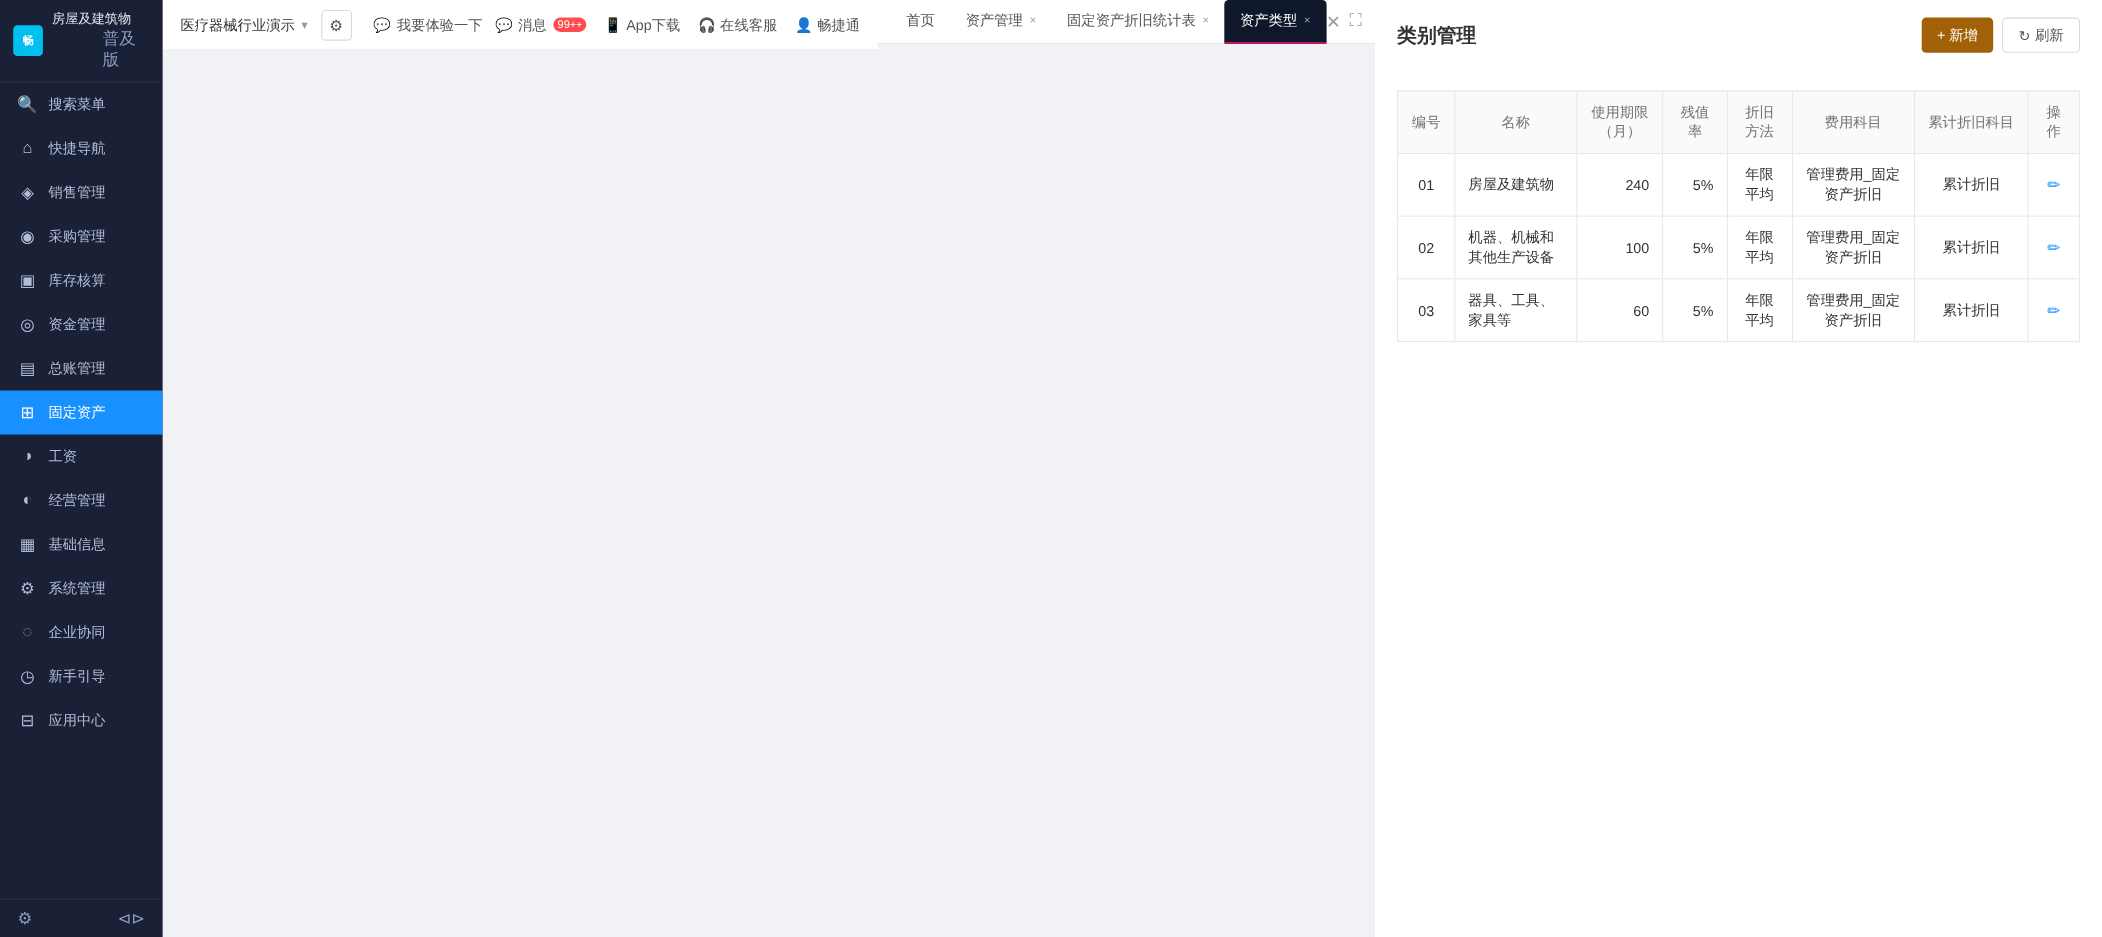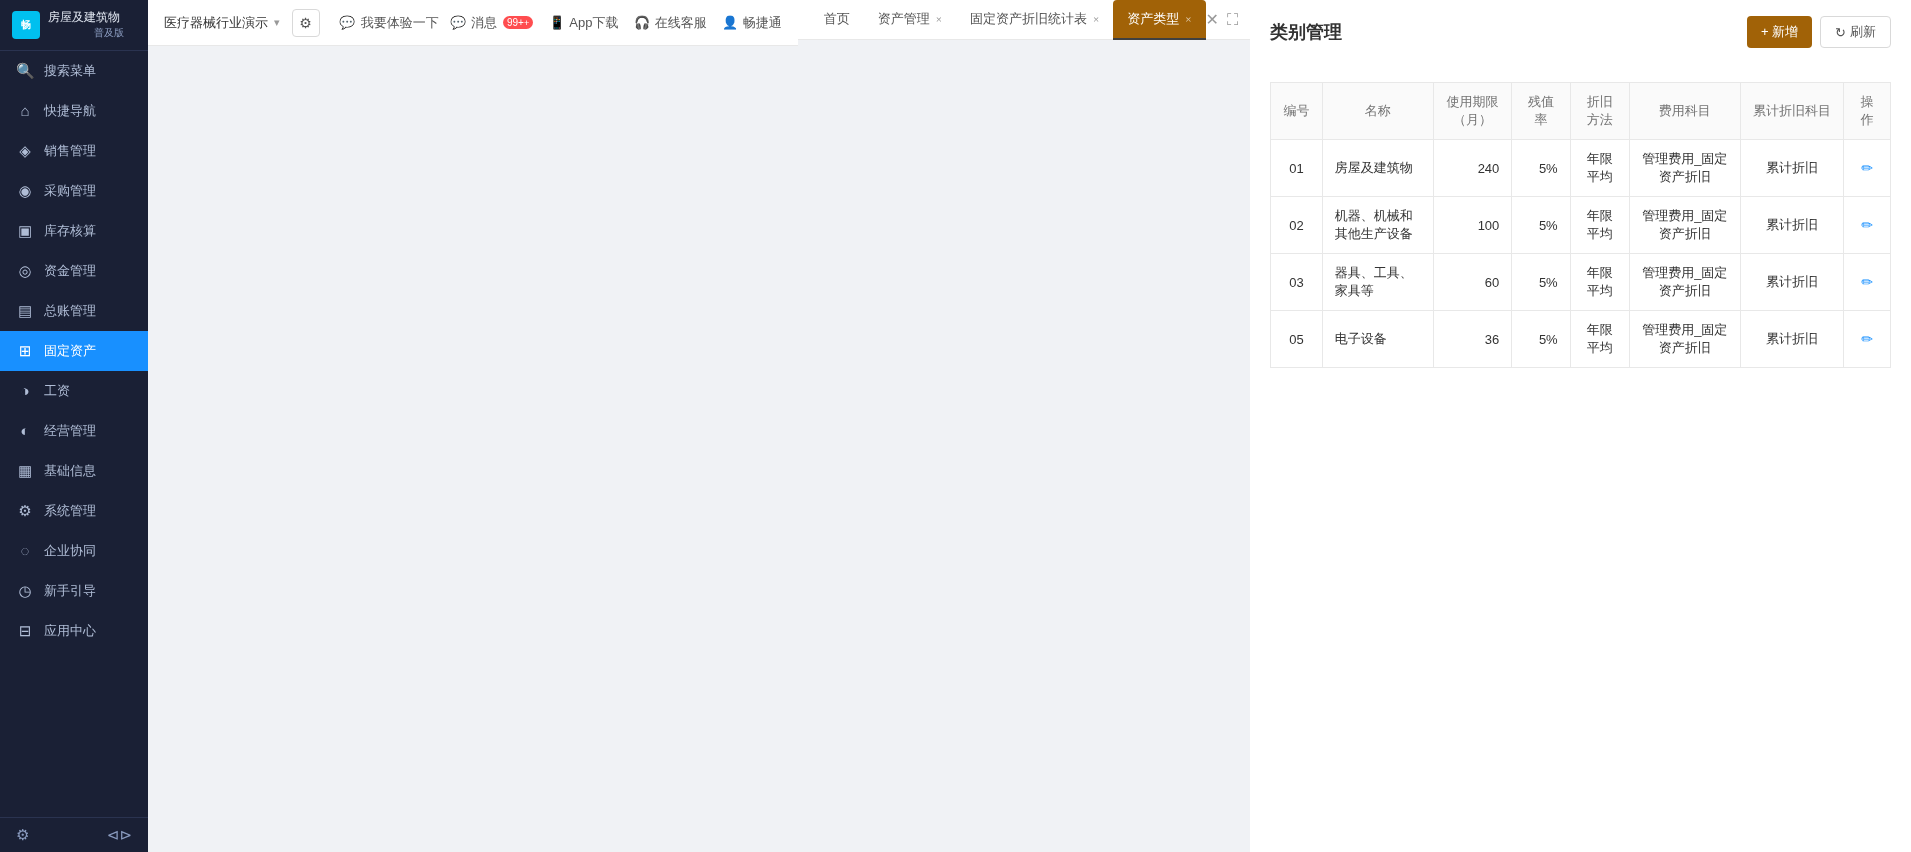--- a/index.html
+++ b/index.html
@@ -24,21 +24,21 @@
       min-height: 48px;
     }
     .sidebar-logo-icon {
       width: 28px; height: 28px;
       background: #00c0ef;
       border-radius: 4px;
       display: flex; align-items: center; justify-content: center;
       color: white; font-size: 10px; font-weight: bold;
     }
     .sidebar-logo-text { font-size: 12px; color: #e0e6f0; line-height: 1.3; }
-    .sidebar-logo-sub { font-size: 10px; color: #8a9bbf; margin-left: 46px; }
+    .sidebar-logo-sub { font-size: 15px; color: #8a9bbf; margin-left: 46px; }
 
     .sidebar-scroll {
       flex: 1;
       overflow-y: auto;
       overflow-x: hidden;
     }
     .sidebar-scroll::-webkit-scrollbar { width: 4px; }
     .sidebar-scroll::-webkit-scrollbar-thumb { background: #3a4a6a; border-radius: 2px; }
 
     .sidebar-item {
@@ -144,24 +144,24 @@
       align-items: center;
       padding: 0 14px;
       font-size: 13px;
       cursor: pointer;
       color: #555;
       border-bottom: 2px solid transparent;
       gap: 6px;
       white-space: nowrap;
     }
     .tab.active {
-      background: #a16207;
+      background: #0f172a;
       color: white;
       border-radius: 4px 4px 0 0;
-      border-bottom: 2px solid #404040;
+      border-bottom: 2px solid #be185d;
     }
     .tab .tab-close {
       font-size: 11px;
       opacity: 0.7;
       cursor: pointer;
     }
 
     
     .window-controls {
       margin-left: auto;
@@ -448,26 +448,16 @@
           <tr>
             <td class="col-id cell-blue">03</td>
             <td class="col-name">器具、工具、家具等</td>
             <td class="col-period">60</td>
             <td class="col-residual">5%</td>
             <td class="col-method">年限平均</td>
             <td class="col-expense">管理费用_固定资产折旧</td>
             <td class="col-accum cell-blue">累计折旧</td>
             <td class="col-action"><span class="cell-edit-icon">✏</span></td>
           </tr>
-          <tr>
-            <td class="col-id cell-blue">05</td>
-            <td class="col-name">电子设备</td>
-            <td class="col-period">36</td>
-            <td class="col-residual">5%</td>
-            <td class="col-method">年限平均</td>
-            <td class="col-expense">管理费用_固定资产折旧</td>
-            <td class="col-accum cell-blue">累计折旧</td>
-            <td class="col-action"><span class="cell-edit-icon">✏</span></td>
-          </tr>
         </tbody>
     </table>
   </div>
 </div>
 
 </body></html>

